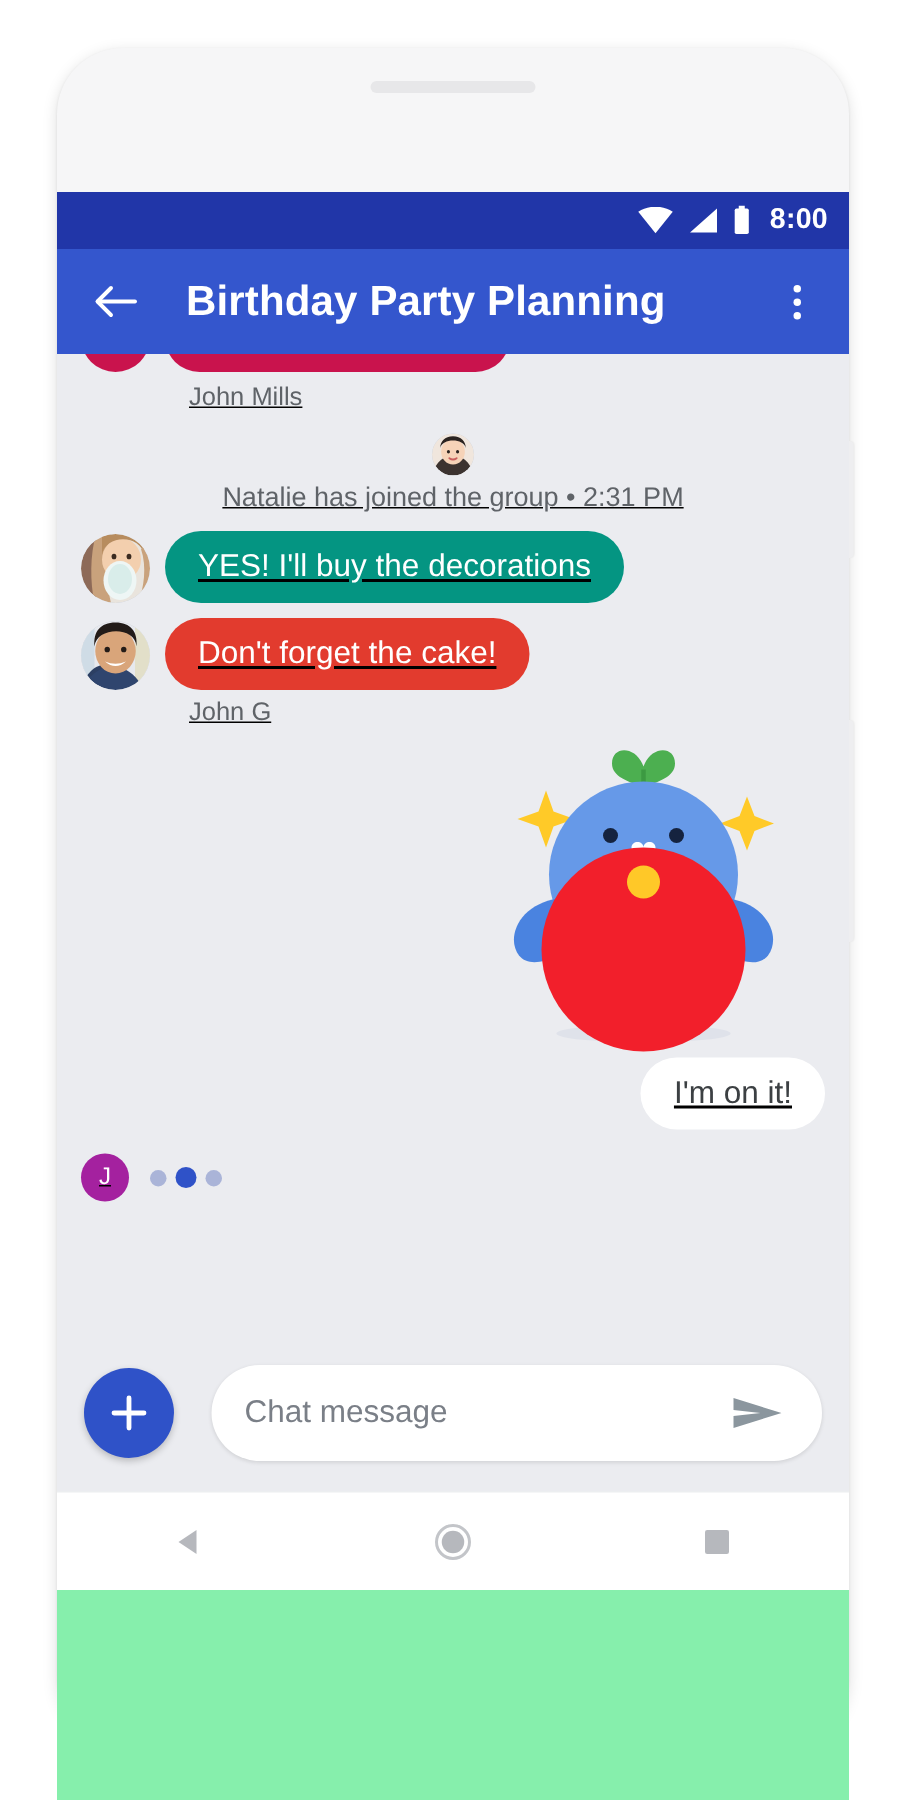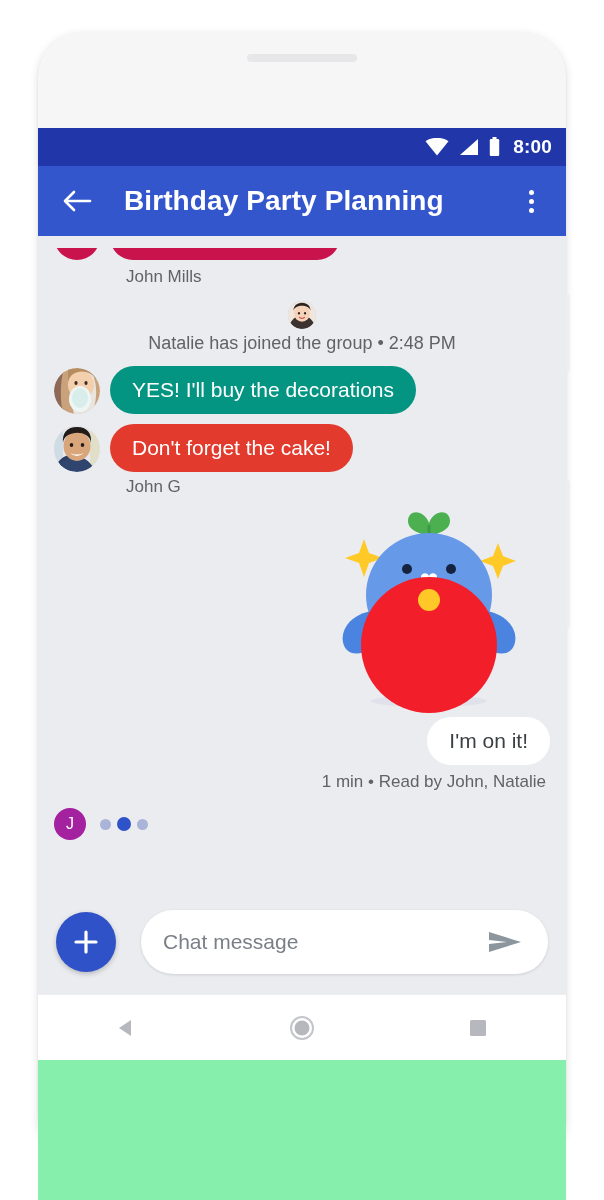--- a/index.html
+++ b/index.html
@@ -91,22 +91,23 @@
   }
   #overflow-menu-button i {
     width: 5px; height: 5px; border-radius: 50%; background: #ffffff; display:block;
   }
 
   
   #message-list {
     position: relative;
     height: 758px;
     background: #ebecf0;
-    padding: 12px 16px;
+    padding: 0 16px;
     overflow: hidden;
+    text-decoration: underline;
   }
 
   .bubble-row { display: flex; align-items: flex-end; gap: 10px; }
   .bubble-row.outgoing { justify-content: flex-end; }
 
   .avatar {
     width: 46px; height: 46px;
     border-radius: 50%;
     flex: 0 0 46px;
     overflow: hidden;
@@ -292,21 +293,21 @@
               <path d="M0 46 C4 30 14 24 23 24 C32 24 42 30 46 46 Z" fill="#3c3330"></path>
               <ellipse cx="23" cy="20" rx="13" ry="14" fill="#f6d3b8"></ellipse>
               <path d="M9 16 C11 5 35 5 37 16 C37 9 32 3 23 3 C14 3 9 9 9 16 Z" fill="#2b2320"></path>
               <ellipse cx="18" cy="20" rx="1.7" ry="2" fill="#2b2320"></ellipse>
               <ellipse cx="28" cy="20" rx="1.7" ry="2" fill="#2b2320"></ellipse>
               <path d="M19 27 Q23 30 27 27" stroke="#c9605e" stroke-width="2" fill="none" stroke-linecap="round"></path>
             </g>
           </svg>
         </div>
       </div>
-      <div class="system-line">Natalie has joined the group • 2:48 PM</div>
+      <div class="system-line">Natalie has joined the group • 2:31 PM</div>
 
       <div class="bubble-row" style="margin-top:12px;">
         <div class="avatar">
           <svg viewBox="0 0 46 46">
             <defs>
                 <clipPath id="cHil">
                   <circle cx="23" cy="23" r="23"></circle>
                 </clipPath>
               </defs>
             <g clip-path="url(#cHil)">
@@ -375,21 +376,20 @@
           <path d="M99 76 C99 71 107 71 107 76 C107 71 115 71 115 76 C115 82 107 87 107 87 C107 87 99 82 99 76 Z" fill="#ffffff"></path>
 
           <circle cx="107" cy="144" r="68" fill="#f21f2b"></circle>
           <circle cx="107" cy="99" r="11" fill="#ffc828"></circle>
         </svg>
       </div>
 
       <div class="bubble-row outgoing" style="margin-top:2px;">
         <div class="bubble white">I'm on it!</div>
       </div>
-      <div class="meta-line">1 min • Read by John, Natalie</div>
 
       <div id="typing-row">
         <div id="typing-avatar">J</div>
         <div id="typing-dots">
           <i></i>
           <i class="active"></i>
           <i></i>
         </div>
       </div>
 

